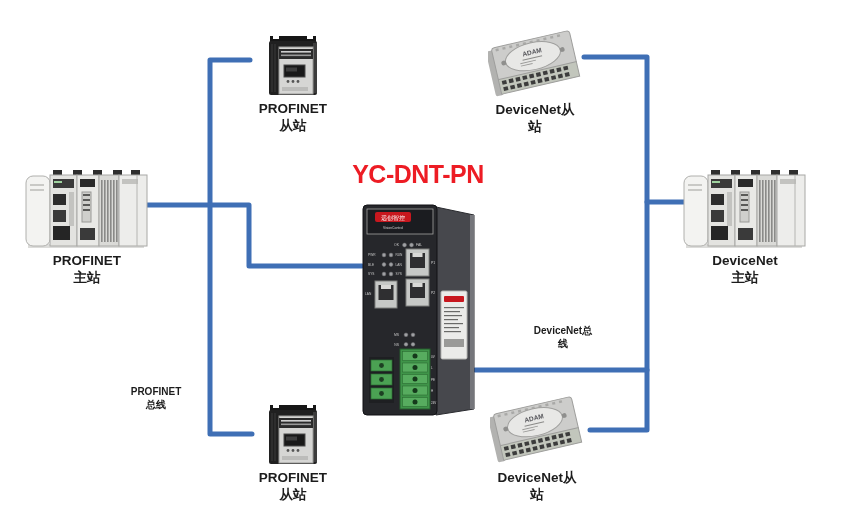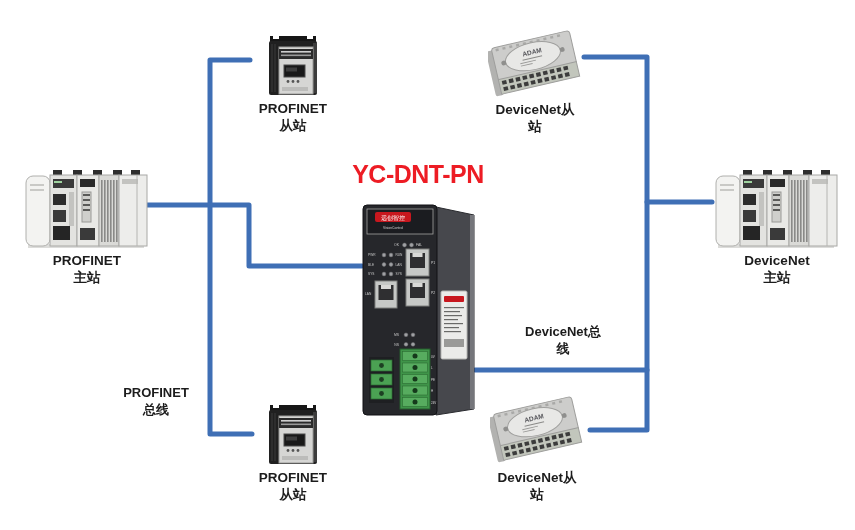--- a/index.html
+++ b/index.html
@@ -34,21 +34,21 @@
     font-size:13.5px;
     font-weight:600;
     color:var(--color-label);
     line-height:1.28;
     letter-spacing:0px;
   }
   .caption span{display:block;}
   .bus-label{
     position:absolute;
     text-align:center;
-    font-size:13px;
+    font-size:10px;
     font-weight:600;
     color:var(--color-label);
     line-height:1.3;
   }
   .bus-label span{display:block;}
   #title{
     position:absolute;
     left:350px;top:160px;width:136px;
     text-align:center;
     font-size:25px;
@@ -122,21 +122,21 @@
       <rect x="94" y="7" width="28" height="71" fill="#ededeb" stroke="#a8a8a5"></rect>
       <rect x="97" y="11" width="16" height="5" fill="#c3c3c0"></rect>
       <line x1="112" y1="7" x2="112" y2="78" stroke="#b5b5b2"></line>
     </svg>
     <figcaption class="caption">
       <span>PROFINET</span>
       <span>主站</span>
     </figcaption>
   </figure>
 
-  <figure class="node" style="left:712px;top:168px;width:130px;">
+  <figure class="node" style="left:680px;top:168px;width:130px;">
     <svg width="124" height="82" viewBox="0 0 124 82">
       <rect x="3" y="76" width="116" height="4" fill="#dcdcda"></rect>
       <rect x="28" y="2" width="9" height="6" fill="#2e2e2e"></rect>
         <rect x="48" y="2" width="9" height="6" fill="#2e2e2e"></rect>
       <rect x="68" y="2" width="9" height="6" fill="#2e2e2e"></rect>
         <rect x="88" y="2" width="9" height="6" fill="#2e2e2e"></rect>
       <rect x="106" y="2" width="9" height="6" fill="#2e2e2e"></rect>
       <rect x="1" y="8" width="24" height="70" rx="7" fill="#f3f3f1" stroke="#b0b0ad"></rect>
       <rect x="5" y="16" width="14" height="2" fill="#c9c9c6"></rect>
         <rect x="5" y="21" width="14" height="2" fill="#c9c9c6"></rect>

